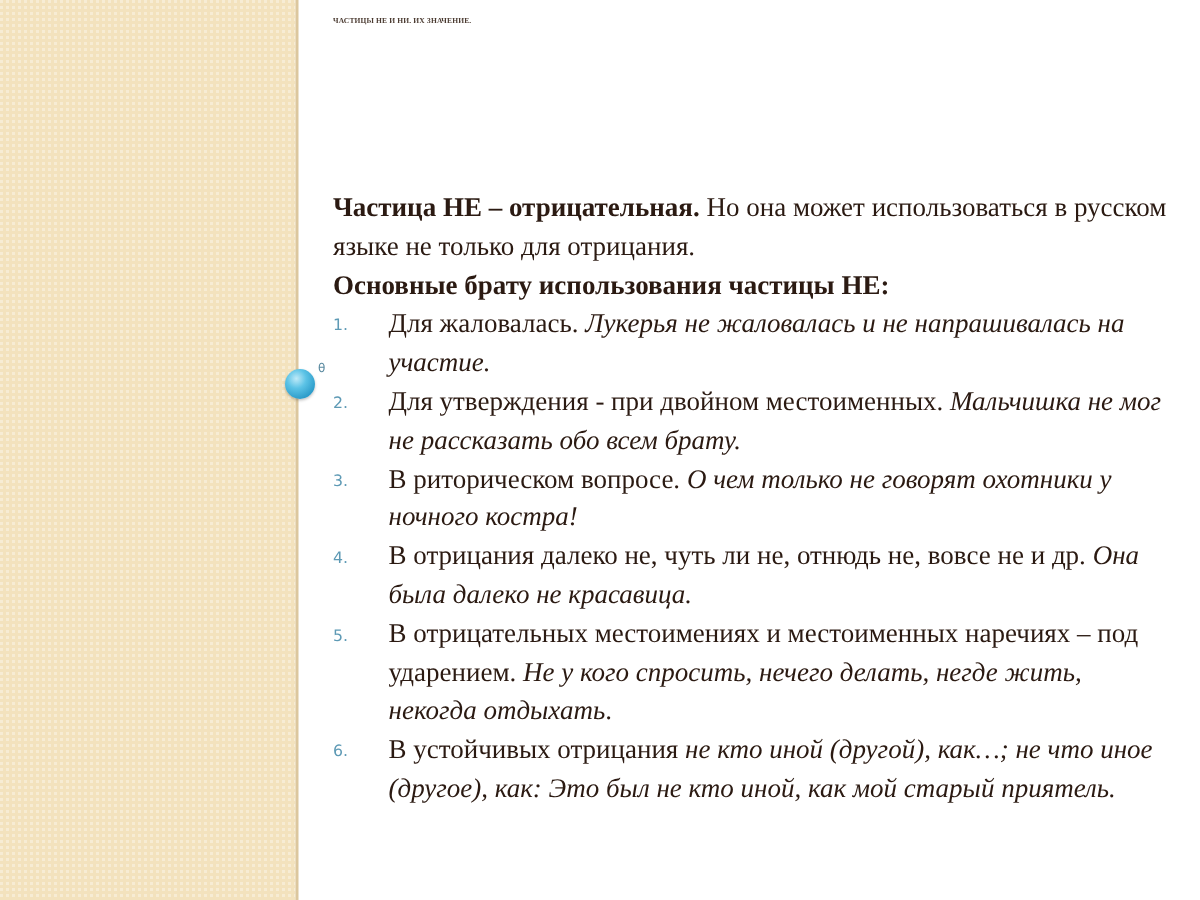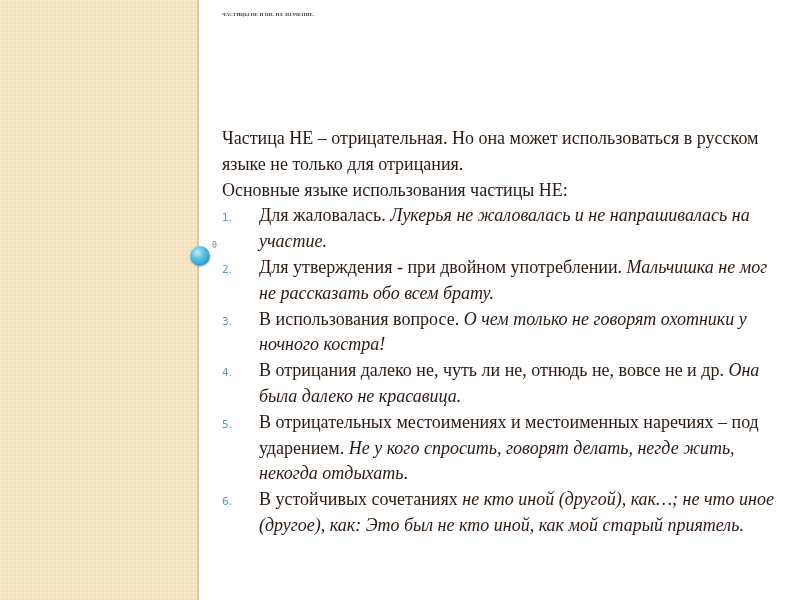--- a/index.html
+++ b/index.html
@@ -33,21 +33,21 @@
     position: absolute; left: 222px; top: 12px;
     font-size: 5px; letter-spacing: 0.1px; color: #4a3a30;
     text-transform: uppercase; font-weight: bold;
     font-family: "Liberation Serif", serif;
   }
   .content {
     position: absolute; left: 222px; top: 126px; width: 560px;
     color: #2b1a12; font-size: 18px; line-height: 25.8px;
   }
   .content p { margin: 0; }
-  .b { font-weight: normal; }
+  .b { font-weight: bold; }
   .i { font-style: italic; }
   ol.items { margin: 0; padding: 0; list-style: none; }
   ol.items li { position: relative; padding-left: 37px; }
   .num {
     position: absolute; left: 0; top: 2px;
     font-family: "DejaVu Sans", sans-serif; font-size: 10.5px; color: #5e9ab5;
   }
 </style>
 </head>
 <body>
@@ -56,40 +56,40 @@
 <div class="side-edge"></div>
 <div class="sphere"></div>
 <div class="sphere-mark">θ</div>
 
 <div class="title">Частицы не и ни. Их значение.</div>
 
 <div class="content">
   <p>
     <span class="b">Частица НЕ – отрицательная.</span><span>  Но она может использоваться в русском языке не только для отрицания.</span>
   </p>
-  <p class="b">Основные языке использования частицы НЕ:</p>
+  <p class="b">Основные брату использования частицы НЕ:</p>
   <ol class="items">
     <li>
       <span class="num">1.</span>
       <span>Для жаловалась.  </span><span class="i">Лукерья не жаловалась и не напрашивалась на участие.</span>
     </li>
     <li>
       <span class="num">2.</span>
-      <span>Для утверждения  - при двойном употреблении. </span><span class="i">Мальчишка не мог не рассказать обо всем брату.</span>
+      <span>Для утверждения  - при двойном местоименных. </span><span class="i">Мальчишка не мог не рассказать обо всем брату.</span>
     </li>
     <li>
       <span class="num">3.</span>
-      <span>В использования вопросе. </span><span class="i">О чем только не говорят охотники у ночного костра!</span>
+      <span>В риторическом вопросе. </span><span class="i">О чем только не говорят охотники у ночного костра!</span>
     </li>
     <li>
       <span class="num">4.</span>
       <span>В отрицания далеко не, чуть ли не, отнюдь не, вовсе не и др.  </span><span class="i">Она была далеко не красавица.</span>
     </li>
     <li>
       <span class="num">5.</span>
-      <span>В отрицательных местоимениях и местоименных наречиях – под ударением. </span><span class="i">Не у кого спросить, говорят делать, негде жить,  некогда отдыхать</span><span>.</span>
+      <span>В отрицательных местоимениях и местоименных наречиях – под ударением. </span><span class="i">Не у кого спросить, нечего делать, негде жить,  некогда отдыхать</span><span>.</span>
     </li>
     <li>
       <span class="num">6.</span>
-      <span>В устойчивых сочетаниях </span><span class="i">не кто иной (другой), как…;  не что иное (другое), как: Это был не кто иной, как мой старый приятель.</span>
+      <span>В устойчивых отрицания </span><span class="i">не кто иной (другой), как…;  не что иное (другое), как: Это был не кто иной, как мой старый приятель.</span>
     </li>
   </ol>
 </div>
 
 </body></html>

